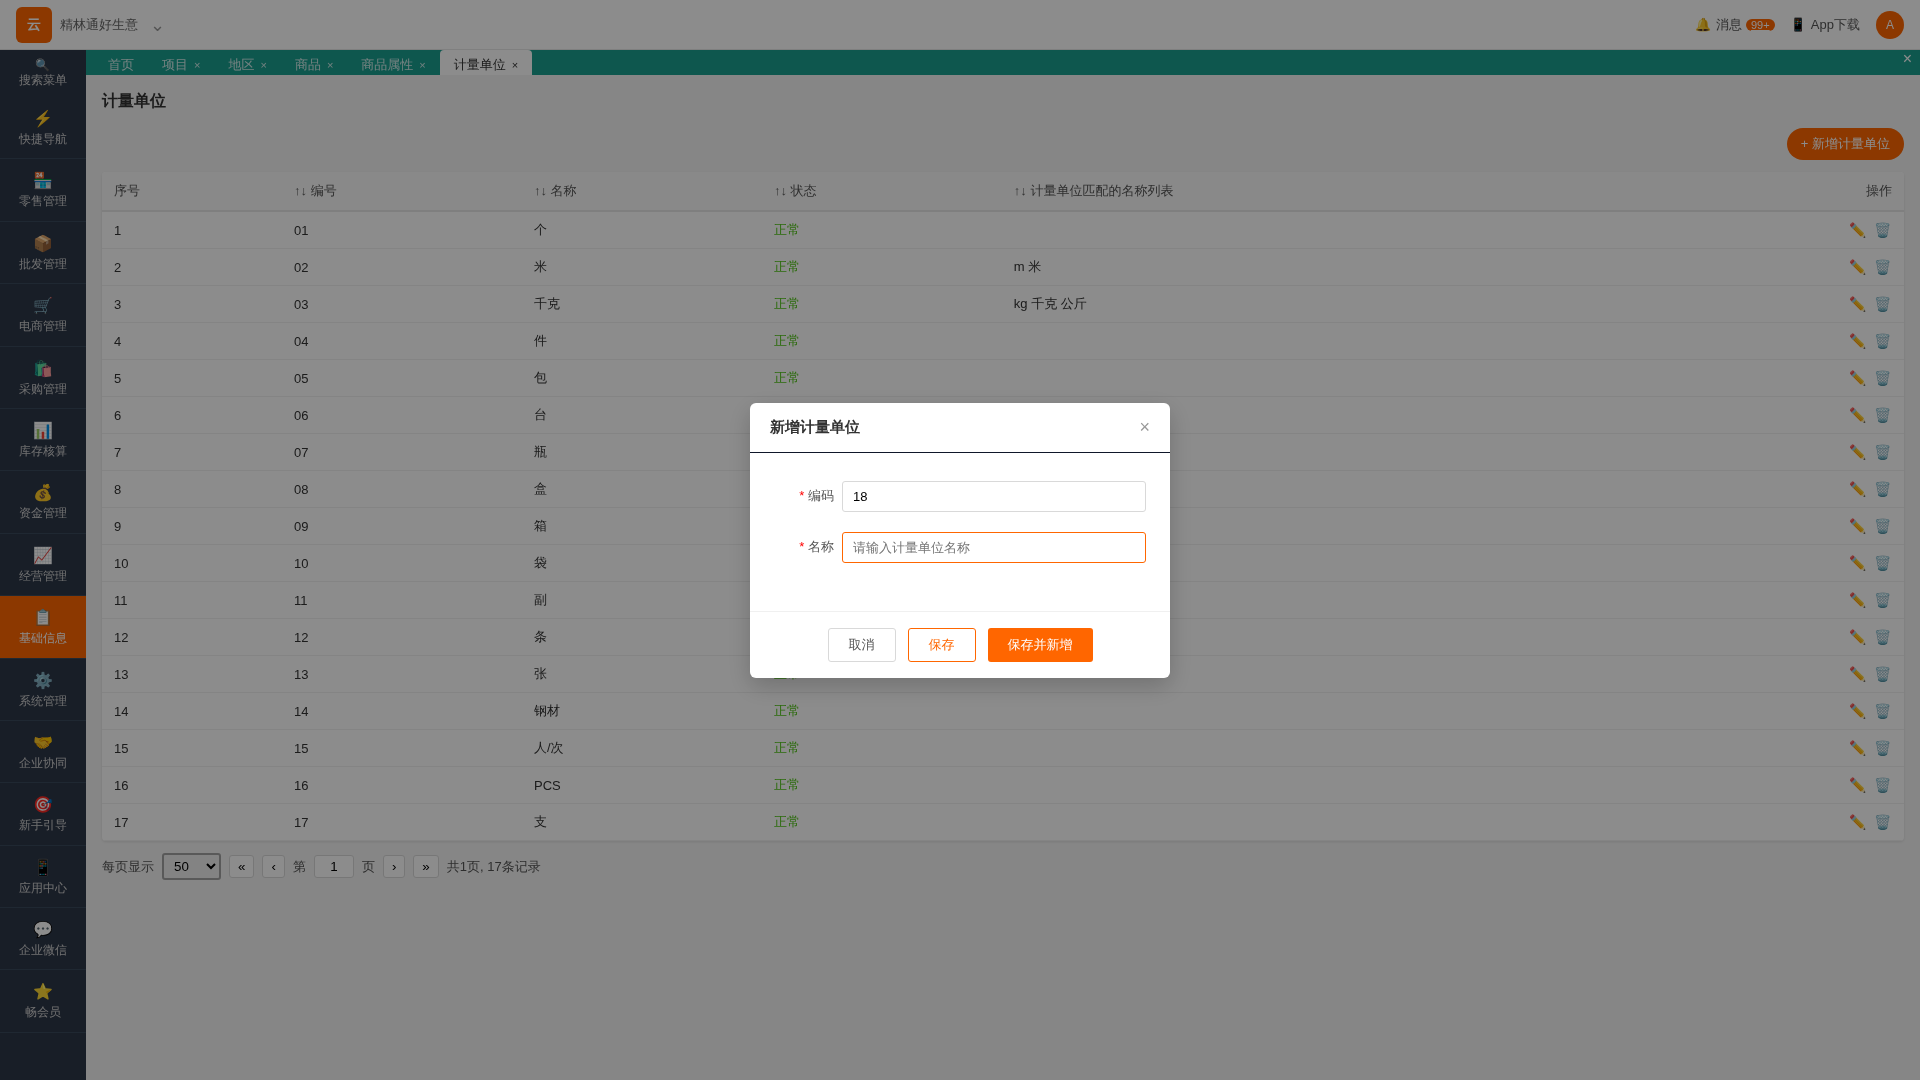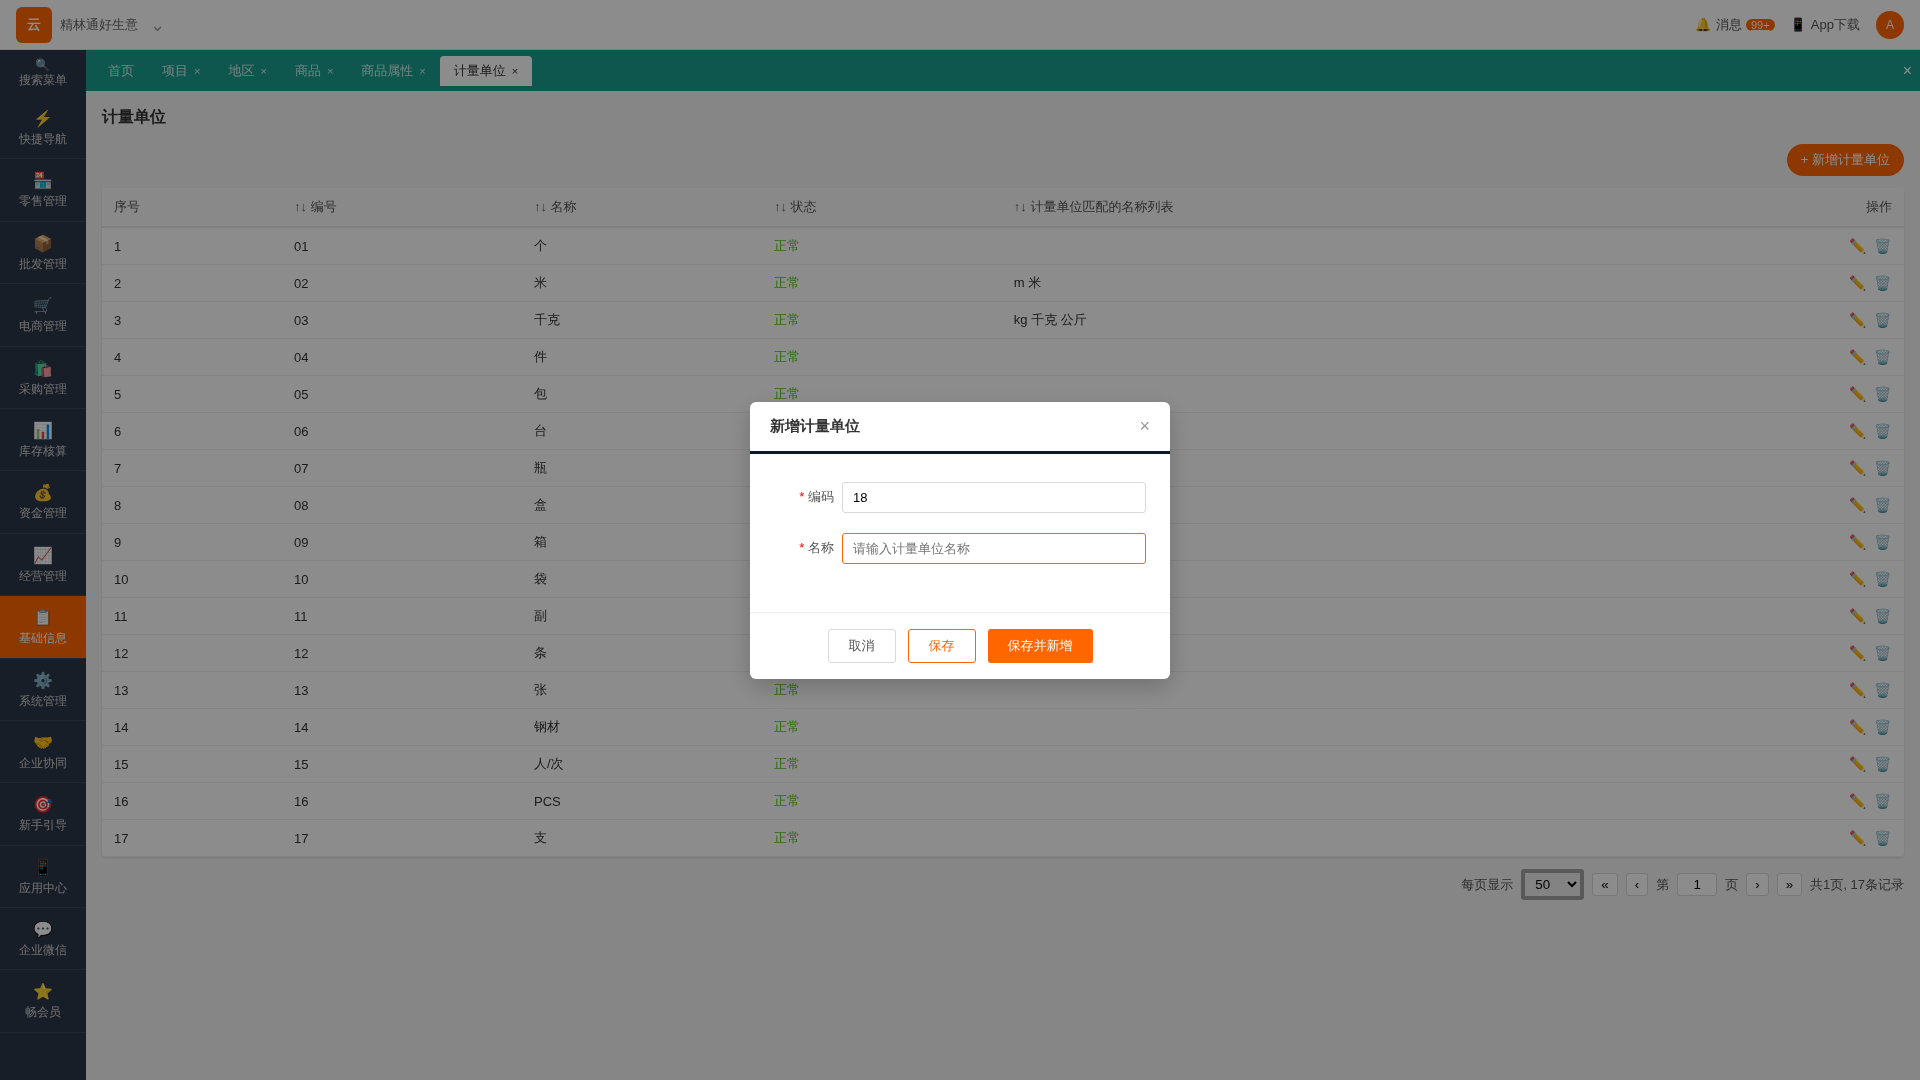--- a/index.html
+++ b/index.html
@@ -25,21 +25,21 @@
     .sidebar-item { display: flex; flex-direction: column; align-items: center; padding: 12px 4px; cursor: pointer; color: #ccc; font-size: 12px; gap: 4px; border-bottom: 1px solid #3a4a5c; }
     .sidebar-item.active { background: #f60; color: #fff; }
     .sidebar-item-icon { font-size: 16px; }
     .sidebar-item-label { text-align: center; line-height: 1.2; }
     .sidebar-search { padding: 8px 4px; color: #ccc; font-size: 12px; text-align: center; cursor: pointer; }
 
     
     .content-area { flex: 1; display: flex; flex-direction: column; overflow: hidden; }
 
     
-    .tab-bar { background: #1a9e8f; display: flex; align-items: center; height: 41px; padding: 0 8px; }
+    .tab-bar { background: #1a9e8f; display: flex; align-items: flex-start; height: 25px; padding: 0 8px; }
     .tab { display: flex; align-items: center; gap: 6px; padding: 6px 14px; border-radius: 4px 4px 0 0; font-size: 13px; cursor: pointer; color: rgba(255,255,255,0.8); }
     .tab.active { background: #fff; color: #333; }
     .tab-close { font-size: 11px; cursor: pointer; color: inherit; }
     .tab-bar-close { margin-left: auto; color: #fff; cursor: pointer; font-size: 16px; }
 
     
     .page-content { flex: 1; background: #f5f5f5; padding: 16px; overflow-y: auto; position: relative; }
     .page-title { font-size: 16px; font-weight: bold; color: #333; margin-bottom: 16px; }
 
     
@@ -47,29 +47,29 @@
     .btn-add { background: #f60; color: #fff; border: none; padding: 7px 14px; border-radius: 16px; cursor: pointer; font-size: 13px; }
 
     .data-table { width: 100%; background: #fff; border-collapse: collapse; border-radius: 4px; overflow: hidden; box-shadow: 0 1px 3px rgba(0,0,0,0.1); }
     .data-table th { background: #fafafa; border-bottom: 2px solid #e8e8e8; padding: 10px 12px; text-align: left; font-weight: 500; color: #555; font-size: 13px; }
     .data-table td { border-bottom: 1px solid #f0f0f0; padding: 9px 12px; font-size: 13px; color: #333; }
     .status-normal { color: #52c41a; }
     .action-icons { display: flex; gap: 8px; align-items: center; }
     .action-icon { cursor: pointer; color: #999; font-size: 14px; }
 
     
-    .pagination { display: flex; justify-content: flex-end; align-items: center; padding: 12px 0; gap: 8px; font-size: 13px; color: #555; }
-    .page-select { padding: 3px 6px; border: 4px solid #a3a3a3; border-radius: 3px; }
+    .pagination { display: flex; align-items: center; padding: 12px 0; gap: 8px; font-size: 13px; color: #555; }
+    .page-select { padding: 3px 6px; border: 2px solid #a3a3a3; border-radius: 3px; }
     .page-btn { padding: 3px 8px; border: 1px solid #d9d9d9; border-radius: 3px; cursor: pointer; background: #fff; }
     .page-input { width: 40px; text-align: center; border: 1px solid #d9d9d9; border-radius: 3px; padding: 3px; }
 
     
     .overlay { position: fixed; inset: 0; background: rgba(0,0,0,0.45); z-index: 100; display: flex; align-items: center; justify-content: center; }
     .modal { background: #fff; border-radius: 6px; width: 420px; box-shadow: 0 8px 24px rgba(0,0,0,0.2); }
-    .modal-header { display: flex; justify-content: space-between; align-items: center; padding: 14px 20px; border-bottom: 3px solid #0f172a; }
+    .modal-header { display: flex; justify-content: space-between; align-items: center; padding: 14px 20px; border-bottom: 1px solid #0f172a; }
     .modal-title { font-size: 15px; font-weight: 600; color: #333; }
     .modal-close { cursor: pointer; color: #999; font-size: 18px; }
     .modal-body { padding: 28px 24px; }
     .form-row { display: flex; align-items: center; margin-bottom: 20px; gap: 8px; }
     .form-label { width: 60px; text-align: right; font-size: 13px; color: #555; }
     .form-input { flex: 1; padding: 7px 10px; border: 1px solid #d9d9d9; border-radius: 3px; font-size: 13px; outline: none; }
     .form-input.active-input { border-color: #f60; }
     .modal-footer { display: flex; justify-content: center; gap: 12px; padding: 16px 20px; border-top: 1px solid #f0f0f0; }
     .btn-cancel { padding: 7px 20px; border: 1px solid #d9d9d9; background: #fff; border-radius: 3px; cursor: pointer; font-size: 13px; color: #555; }
     .btn-save { padding: 7px 20px; border: 1px solid #f60; background: #fff; border-radius: 3px; cursor: pointer; font-size: 13px; color: #f60; }

